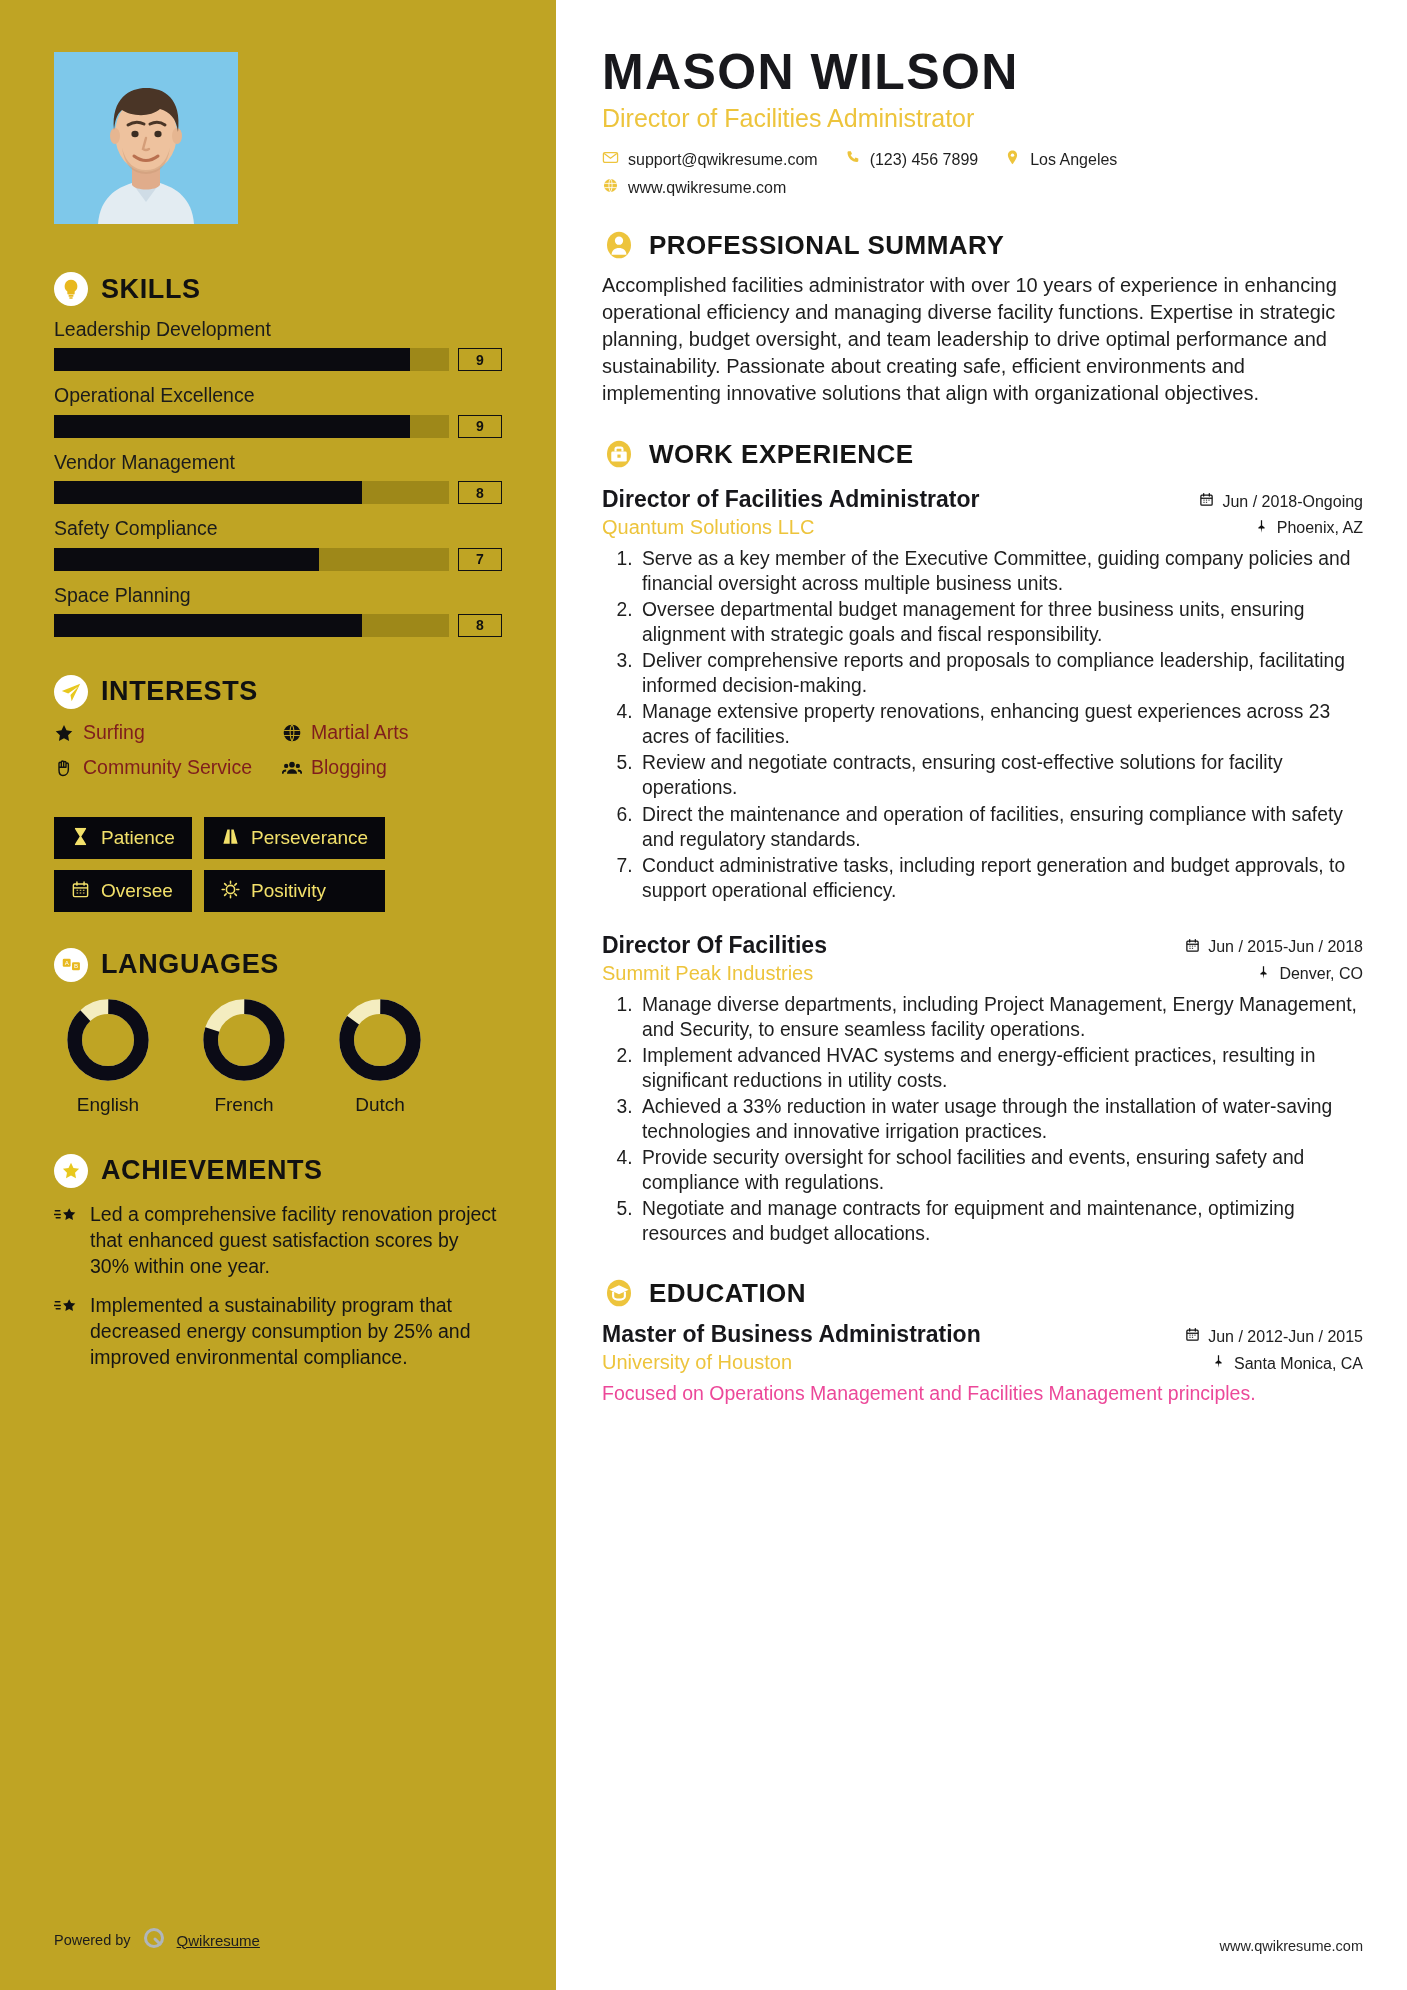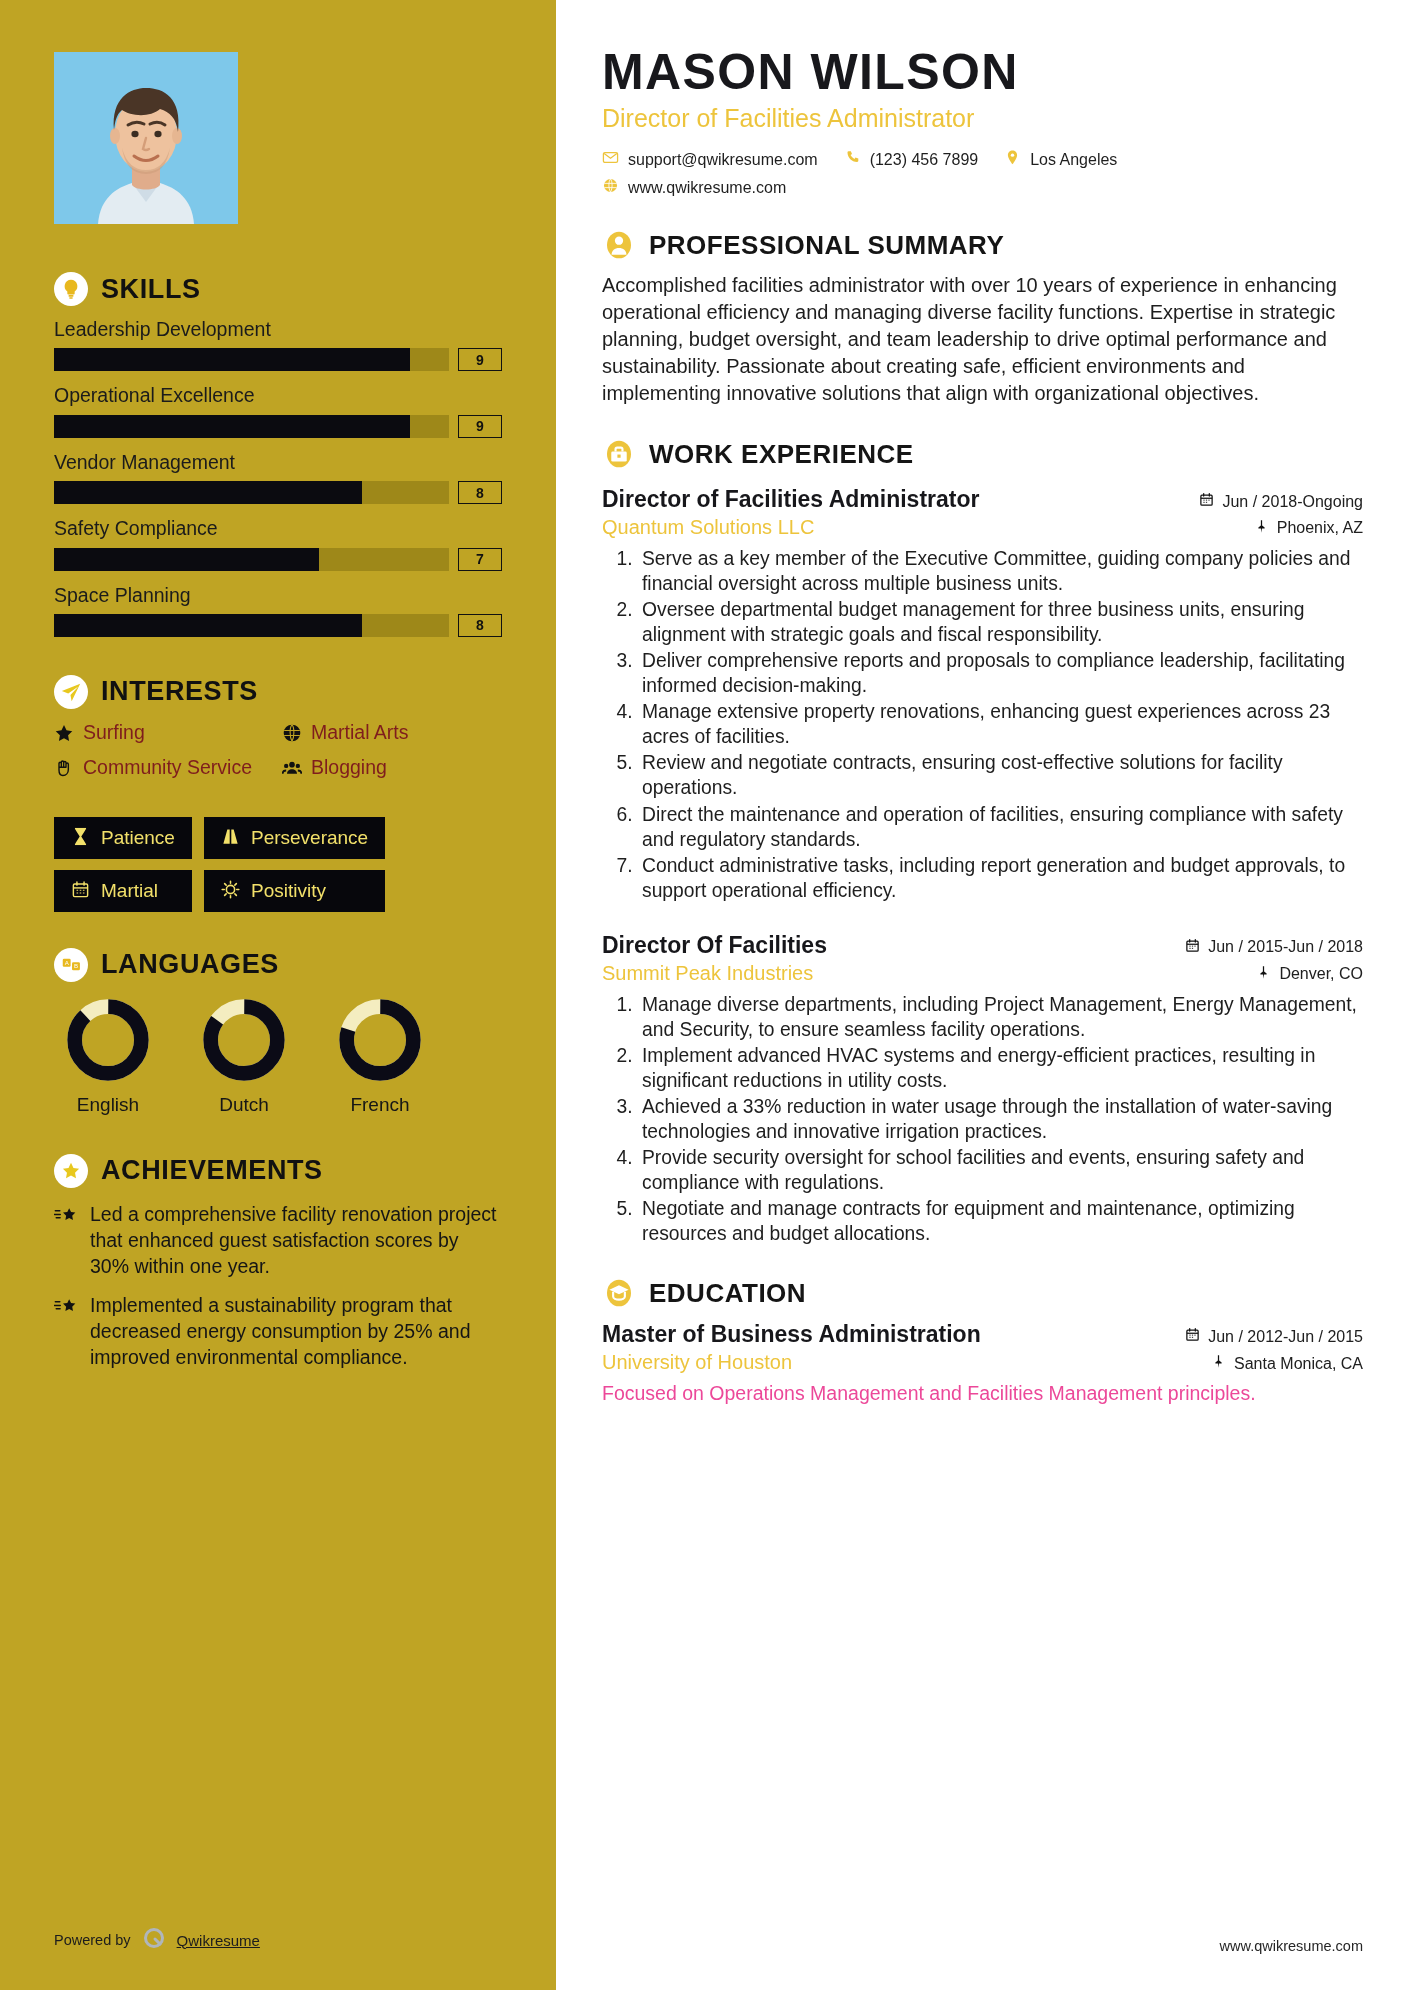--- a/index.html
+++ b/index.html
@@ -287,21 +287,21 @@
               </svg></span>
           <span>Perseverance</span>
         </div>
         <div class="str-chip">
           <span class="ico"><svg width="19" height="19" viewBox="0 0 24 24">
                 <rect x="3" y="5" width="18" height="16" rx="1.6" fill="none" stroke="#f2e06a" stroke-width="1.8"></rect>
                 <path d="M3 10h18" stroke="#f2e06a" stroke-width="1.8"></path>
                 <path d="M7.5 2.5v4M16.5 2.5v4" stroke="#f2e06a" stroke-width="1.8" stroke-linecap="round"></path>
                 <path d="M7 13h2M11 13h2M15 13h2M7 16.5h2M11 16.5h2M15 16.5h2" stroke="#f2e06a" stroke-width="1.3"></path>
               </svg></span>
-          <span>Martial</span>
+          <span>Oversee</span>
         </div>
         <div class="str-chip">
           <span class="ico"><svg width="19" height="19" viewBox="0 0 24 24">
                 <circle cx="12" cy="12" r="5.2" fill="none" stroke="#f2e06a" stroke-width="2"></circle>
                 <g stroke="#f2e06a" stroke-width="2" stroke-linecap="round">
                   <path d="M12 1.5v2.6M12 19.9v2.6M1.5 12h2.6M19.9 12h2.6M4.6 4.6l1.9 1.9M17.5 17.5l1.9 1.9M19.4 4.6l-1.9 1.9M6.5 17.5l-1.9 1.9"></path>
                 </g>
               </svg></span>
           <span>Positivity</span>
         </div>
@@ -324,30 +324,30 @@
         <div class="lang-item">
           <svg class="lang-donut" viewBox="0 0 42 42">
             <circle cx="21" cy="21" r="15.915" fill="none" stroke="#f4edc0" stroke-width="7"></circle>
             <circle cx="21" cy="21" r="15.915" fill="none" stroke="#0b0b16" stroke-width="7" stroke-dasharray="88 12" stroke-dashoffset="25"></circle>
           </svg>
           <div class="lang-label">English</div>
         </div>
         <div class="lang-item">
           <svg class="lang-donut" viewBox="0 0 42 42">
             <circle cx="21" cy="21" r="15.915" fill="none" stroke="#f4edc0" stroke-width="7"></circle>
+            <circle cx="21" cy="21" r="15.915" fill="none" stroke="#0b0b16" stroke-width="7" stroke-dasharray="80 20" stroke-dashoffset="25"></circle>
+          </svg>
+          <div class="lang-label">French</div>
+        </div>
+        <div class="lang-item">
+          <svg class="lang-donut" viewBox="0 0 42 42">
+            <circle cx="21" cy="21" r="15.915" fill="none" stroke="#f4edc0" stroke-width="7"></circle>
             <circle cx="21" cy="21" r="15.915" fill="none" stroke="#0b0b16" stroke-width="7" stroke-dasharray="85 15" stroke-dashoffset="25"></circle>
           </svg>
           <div class="lang-label">Dutch</div>
-        </div>
-        <div class="lang-item">
-          <svg class="lang-donut" viewBox="0 0 42 42">
-            <circle cx="21" cy="21" r="15.915" fill="none" stroke="#f4edc0" stroke-width="7"></circle>
-            <circle cx="21" cy="21" r="15.915" fill="none" stroke="#0b0b16" stroke-width="7" stroke-dasharray="80 20" stroke-dashoffset="25"></circle>
-          </svg>
-          <div class="lang-label">French</div>
         </div>
       </div>
     </section>
 
     <section class="achievements">
       <div class="sec-head">
         <span class="sec-badge">
           <svg width="22" height="22" viewBox="0 0 24 24">
               <path d="M12 3l2.7 5.6 6.1.9-4.4 4.3 1.05 6.1L12 17l-5.45 2.9L7.6 13.8 3.2 9.5l6.1-.9z" fill="#e8c81e"></path>
             </svg>

